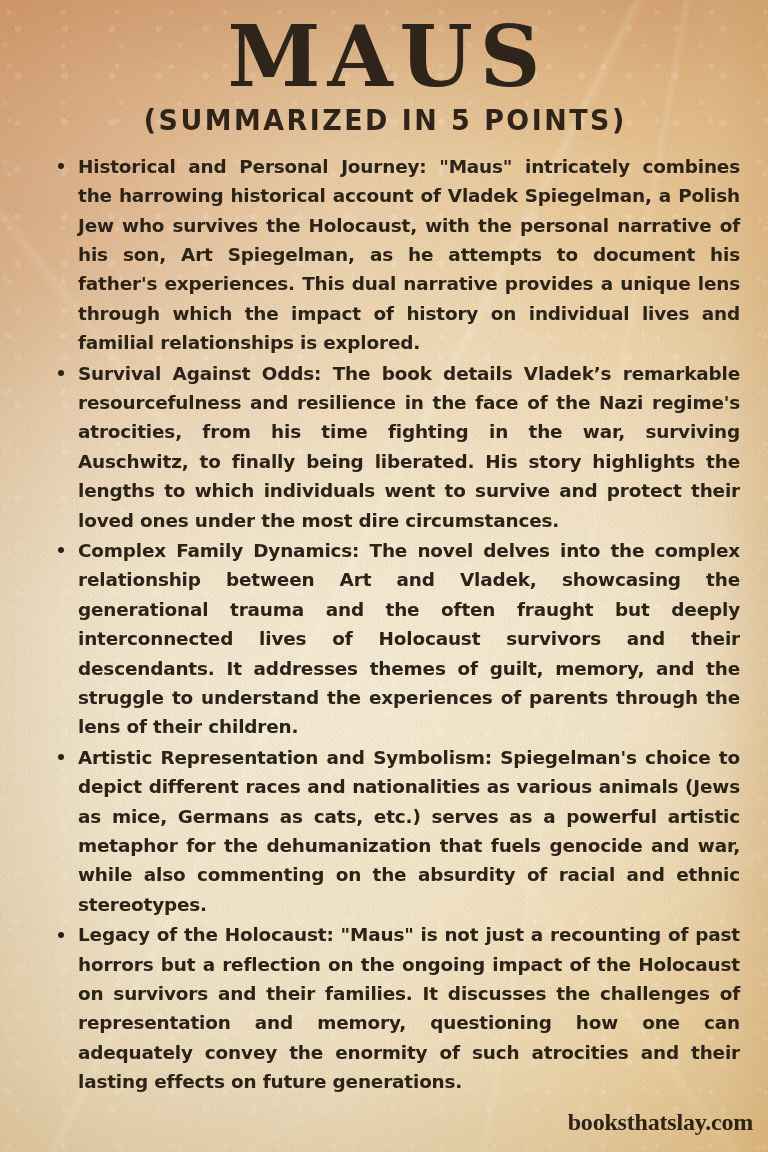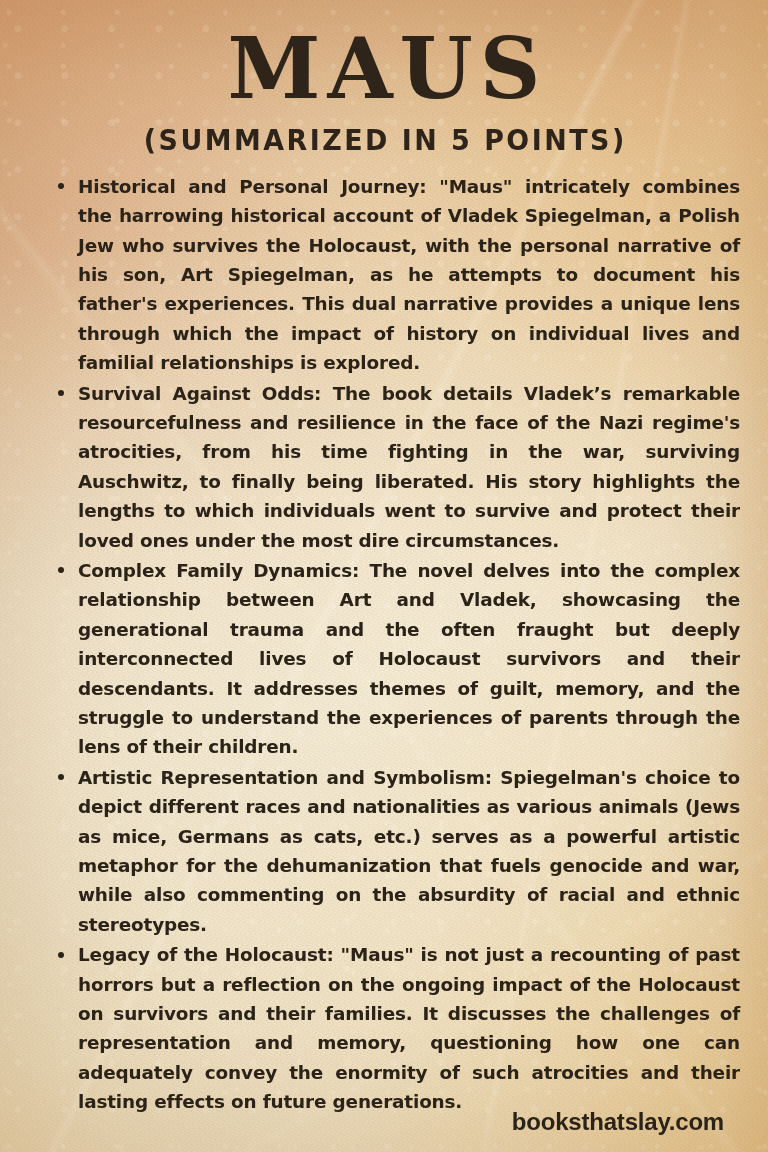--- a/index.html
+++ b/index.html
@@ -105,21 +105,21 @@
     box-sizing: border-box;
     padding: 0;
   }
 
   .title-block {
     padding-top: 12px;
     text-align: center;
   }
 
   .poster-title {
-    margin: 16px;
+    margin: 4px;
     font-family: "DejaVu Serif", serif;
     font-weight: 700;
     font-size: 84px;
     line-height: 0.98;
     letter-spacing: 7px;
     color: #2e241a;
     text-indent: 7px;
   }
 
   .poster-subtitle {
@@ -167,23 +167,23 @@
     border-radius: 50%;
     background: #2b2218;
   }
 
   .point .ptext {
     display: block;
   }
 
   .footer {
     position: absolute;
-    right: 44px;
+    right: 15px;
     bottom: 16px;
-    font-family: Liberation Sans, sans-serif;
+    font-family: Liberation Serif, serif;
     font-weight: 700;
     font-size: 24px;
     letter-spacing: -0.2px;
     color: #2b2218;
   }
 </style>
 </head>
 <body>
 
 <div id="poster">

